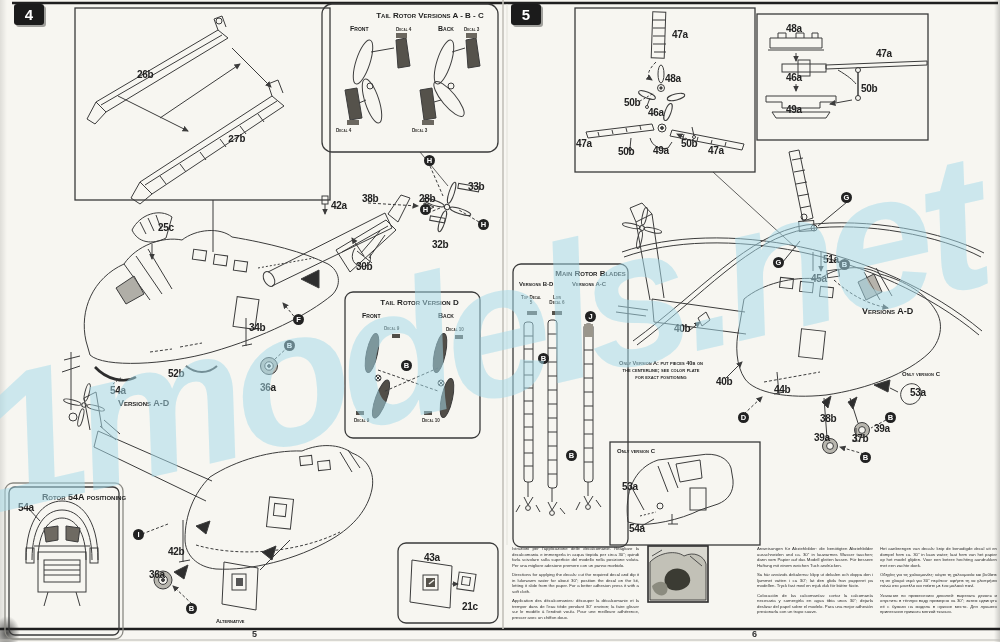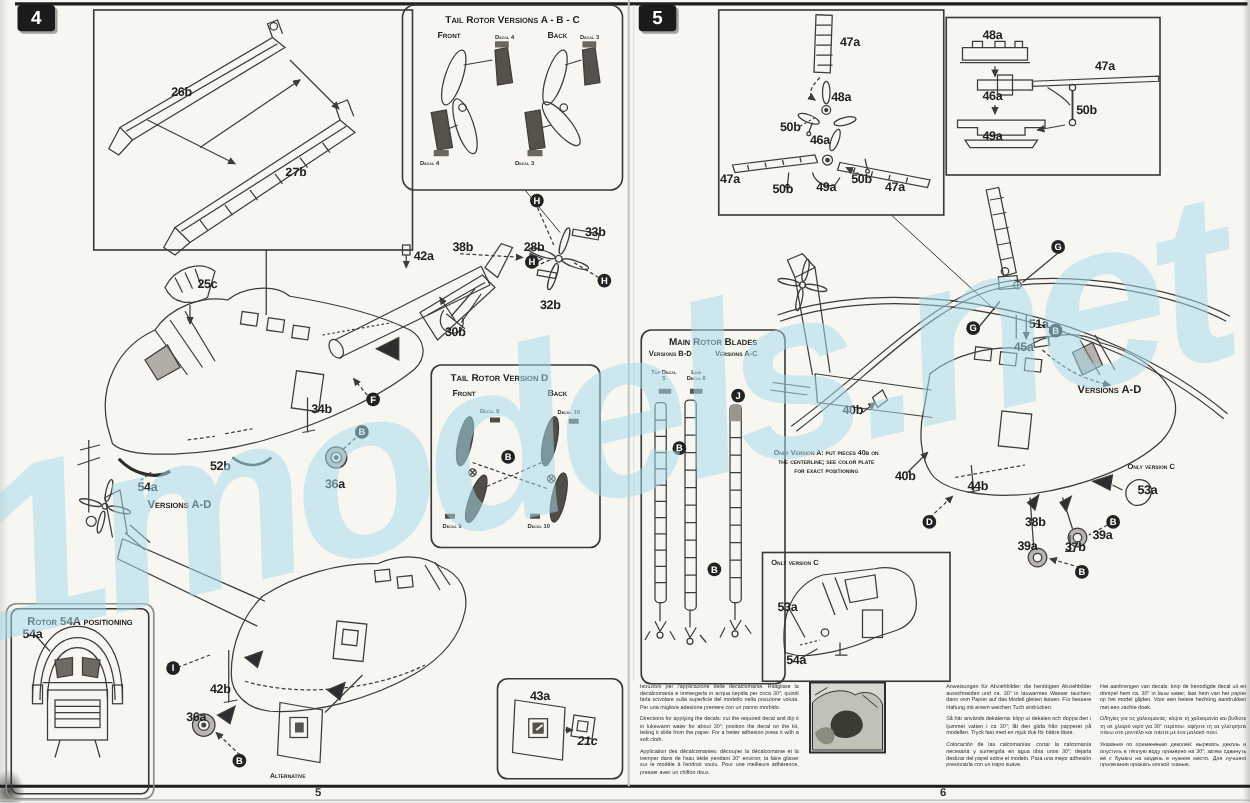--- a/index.html
+++ b/index.html
@@ -8,21 +8,21 @@
   #sheet .edge-r{position:absolute;right:0;top:0;width:6px;height:100%;background:linear-gradient(90deg,rgba(0,0,0,0),rgba(0,0,0,.18));}
   #sheet .edge-l{position:absolute;left:0;top:0;width:7px;height:100%;background:linear-gradient(270deg,rgba(0,0,0,0),rgba(0,0,0,.10));}
   #sheet .corner-smudge{position:absolute;left:-6px;bottom:-8px;width:26px;height:34px;background:radial-gradient(closest-side,rgba(20,20,20,.75),rgba(20,20,20,0));}
   svg.art{position:absolute;left:0;top:0;z-index:1;}
   .badge{position:absolute;z-index:6;width:30px;height:21px;background:#1b1b1b;color:#fff;
          font:bold 15px/21px "Liberation Sans",sans-serif;text-align:center;border-radius:3px;
          box-shadow:2px 2px 0 rgba(90,90,85,.55);}
   .pl{position:absolute;z-index:5;font:bold 10px/10px "Liberation Sans",sans-serif;color:#222;letter-spacing:-.3px;white-space:nowrap;}
   .gm{position:absolute;z-index:5;width:11px;height:11px;border-radius:50%;background:#222;color:#fff;
       font:bold 7.5px/11px "Liberation Sans",sans-serif;text-align:center;}
-  .bt{position:absolute;z-index:5;font:bold 8px/9px "Liberation Sans",sans-serif;font-variant:small-caps;white-space:nowrap;}
+  .bt{position:absolute;z-index:5;font:bold 8px/9px "Liberation Sans",sans-serif;font-variant:small-caps;white-space:nowrap;margin-left:20px;}
   .fb{position:absolute;z-index:5;font:bold 7px/8px "Liberation Sans",sans-serif;font-variant:small-caps;}
   .dl{position:absolute;z-index:5;font:bold 4.6px/5px "Liberation Sans",sans-serif;font-variant:small-caps;color:#33312e;white-space:nowrap;}
   .cap{position:absolute;z-index:5;font:bold 9px/10px "Liberation Sans",sans-serif;font-variant:small-caps;white-space:nowrap;}
   .cap-sm{position:absolute;z-index:5;font:bold 5.5px/6px "Liberation Sans",sans-serif;font-variant:small-caps;white-space:nowrap;}
   .note{position:absolute;z-index:5;font:bold 5.6px/7px "Liberation Sans",sans-serif;font-variant:small-caps;text-align:center;}
   .pagenum{position:absolute;z-index:5;font:bold 9px/9px "Liberation Sans",sans-serif;color:#333;}
   .watermark{position:absolute;z-index:7;left:-35px;top:150px;width:1190px;height:330px;pointer-events:none;
              font:italic 700 192px/330px "Liberation Sans",sans-serif;letter-spacing:-9px;white-space:nowrap;
              color:#a6dbea;opacity:.52;transform:rotate(-13deg);transform-origin:50% 50%;}
   .ftxt{font-size:4.3px;line-height:1.28;text-align:justify;color:#2c2c2c;margin:0 0 4px 0;}
@@ -404,21 +404,21 @@
 
   <span class="bt" style="left:14px;top:493px;width:100px;text-align:center;font-size:9px;">Rotor 54A positioning</span>
   <span class="pl" style="left:18px;top:503px;">54a</span>
 
   <span class="pl" style="left:168px;top:547px;">42b</span>
   <span class="pl" style="left:149px;top:570px;">36a</span>
   <span class="gm" style="left:133px;top:529px;">I</span>
   <span class="gm" style="left:186px;top:603px;">B</span>
   <span class="cap-sm" style="left:216px;top:618px;">Alternative</span>
   <span class="pl" style="left:424px;top:553px;">43a</span>
-  <span class="pl" style="left:462px;top:589px;font-style:italic;">21c</span>
+  <span class="pl" style="left:462px;top:602px;">21c</span>
 
   <span class="pl" style="left:672px;top:30px;">47a</span>
   <span class="pl" style="left:665px;top:74px;">48a</span>
   <span class="pl" style="left:624px;top:98px;">50b</span>
   <span class="pl" style="left:648px;top:108px;">46a</span>
   <span class="pl" style="left:681px;top:139px;">50b</span>
   <span class="pl" style="left:653px;top:146px;">49a</span>
   <span class="pl" style="left:618px;top:147px;">50b</span>
   <span class="pl" style="left:576px;top:139px;">47a</span>
   <span class="pl" style="left:708px;top:146px;">47a</span>

